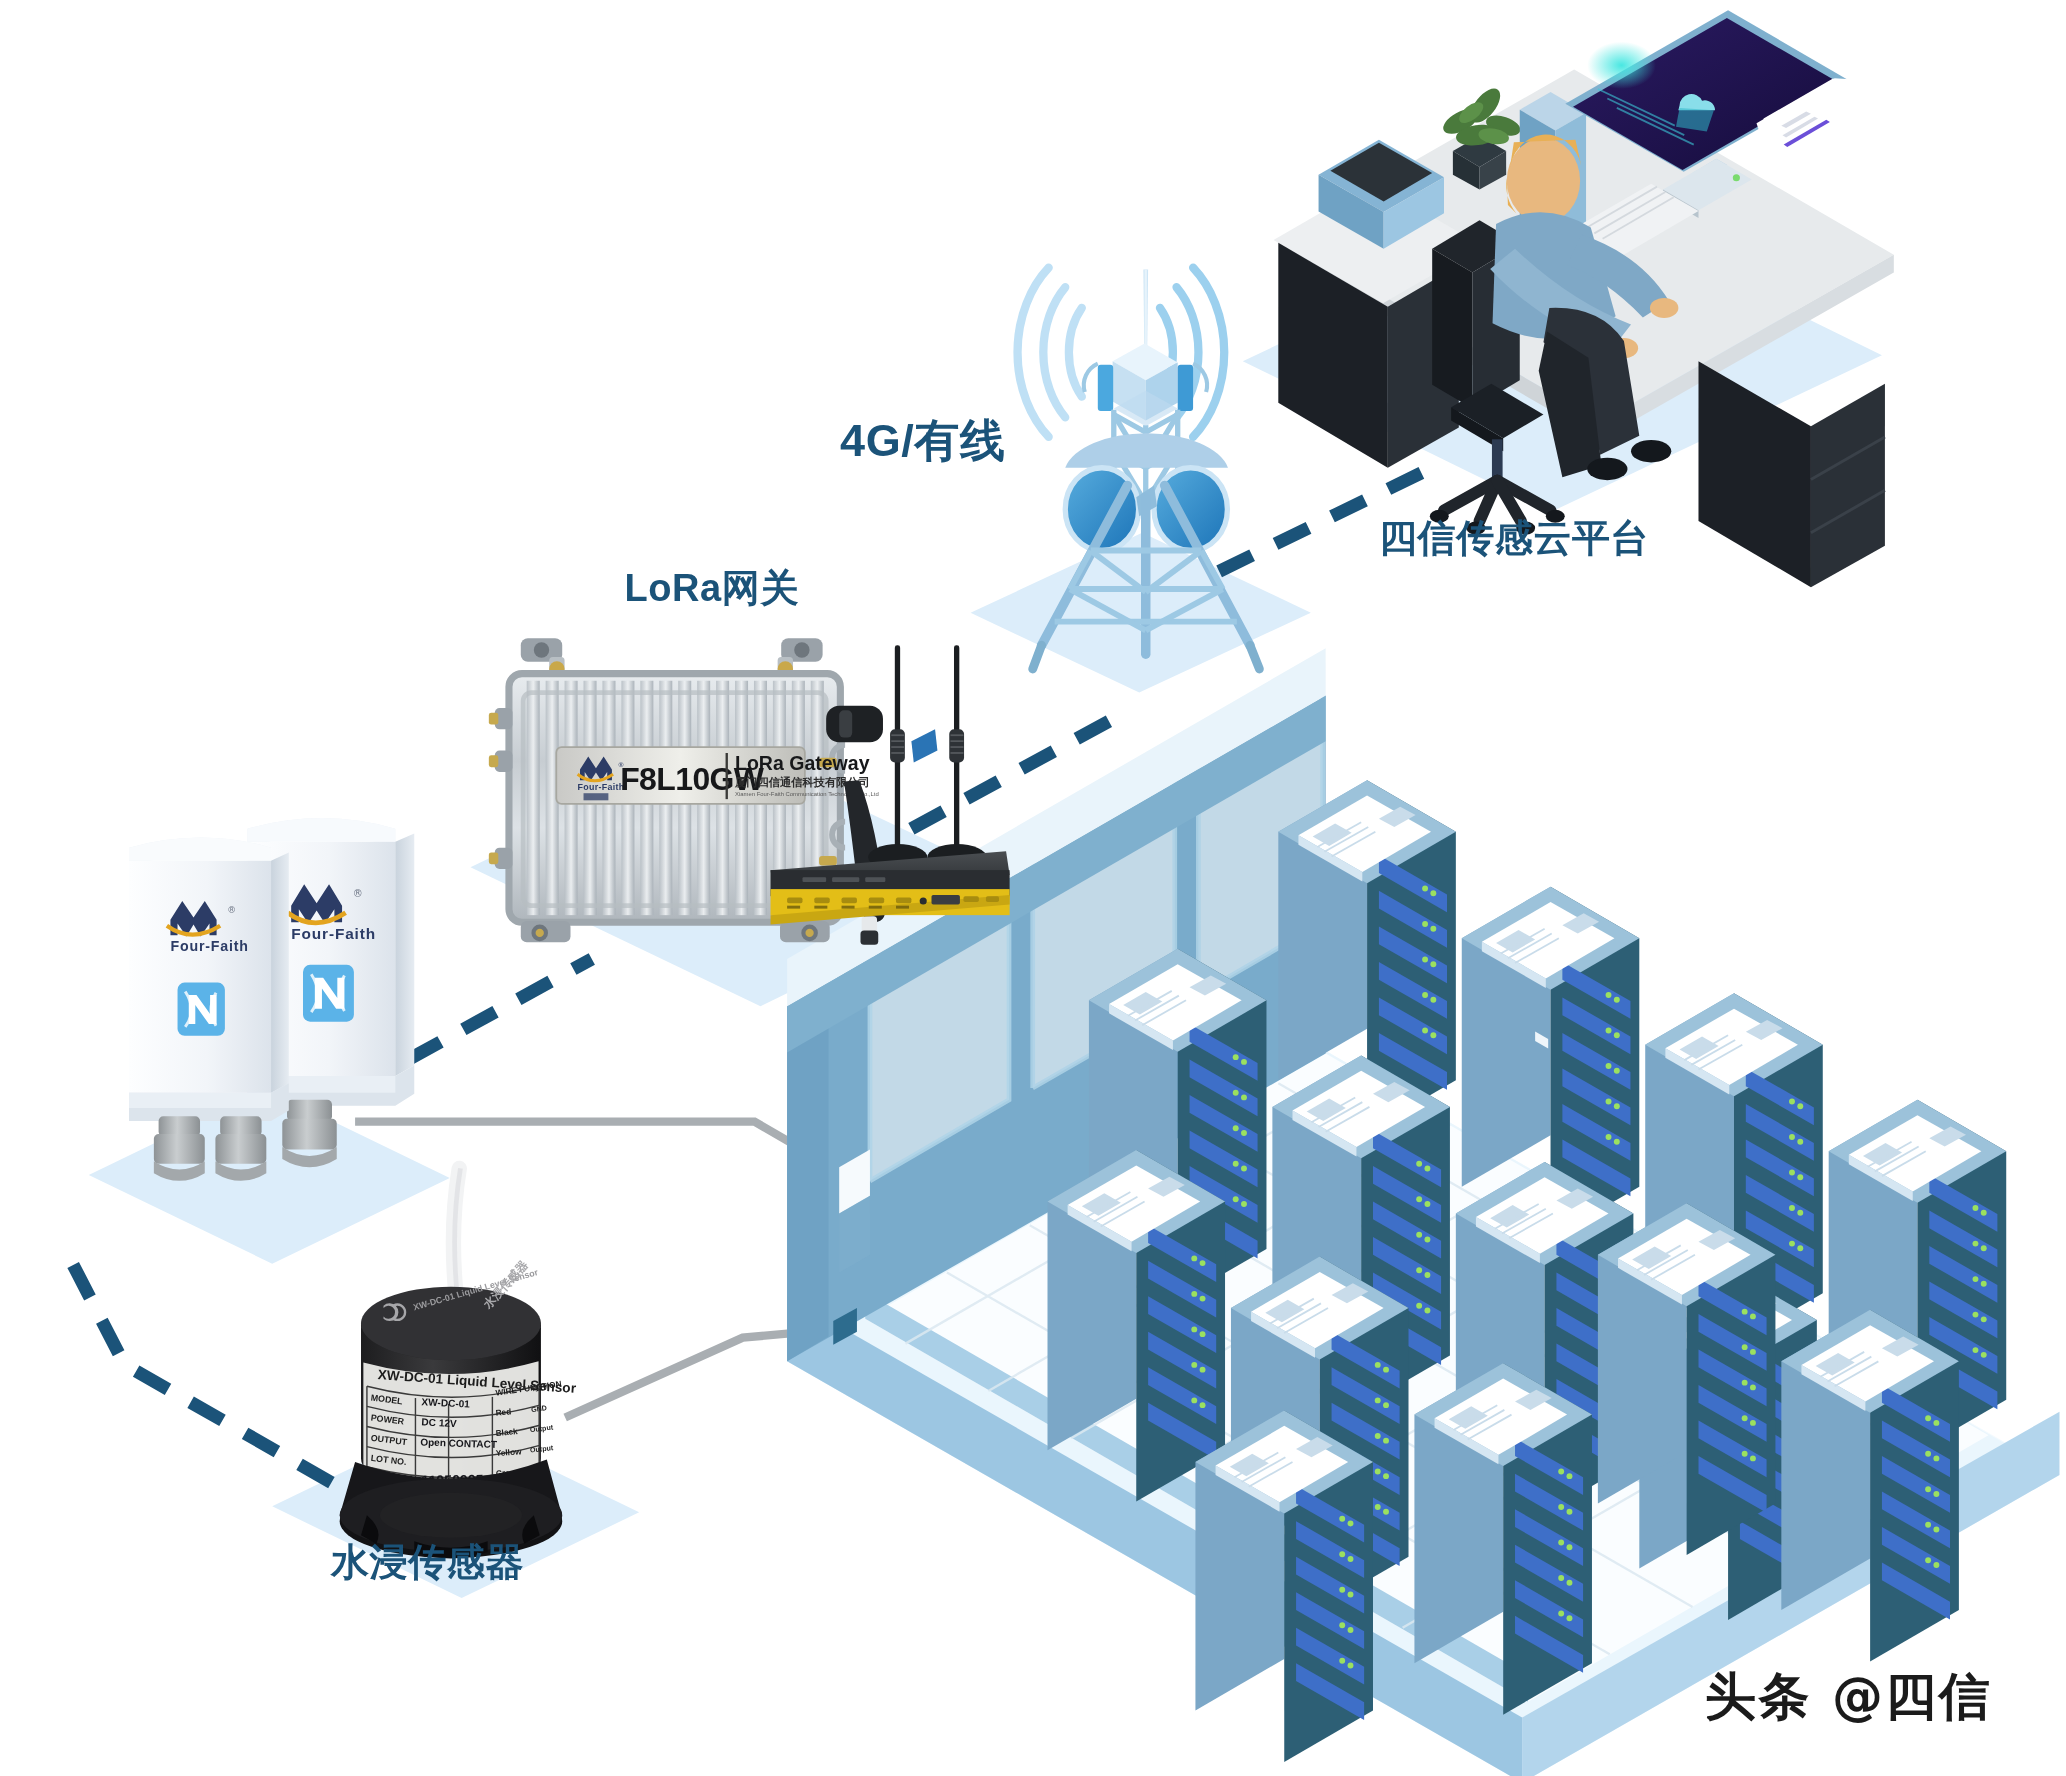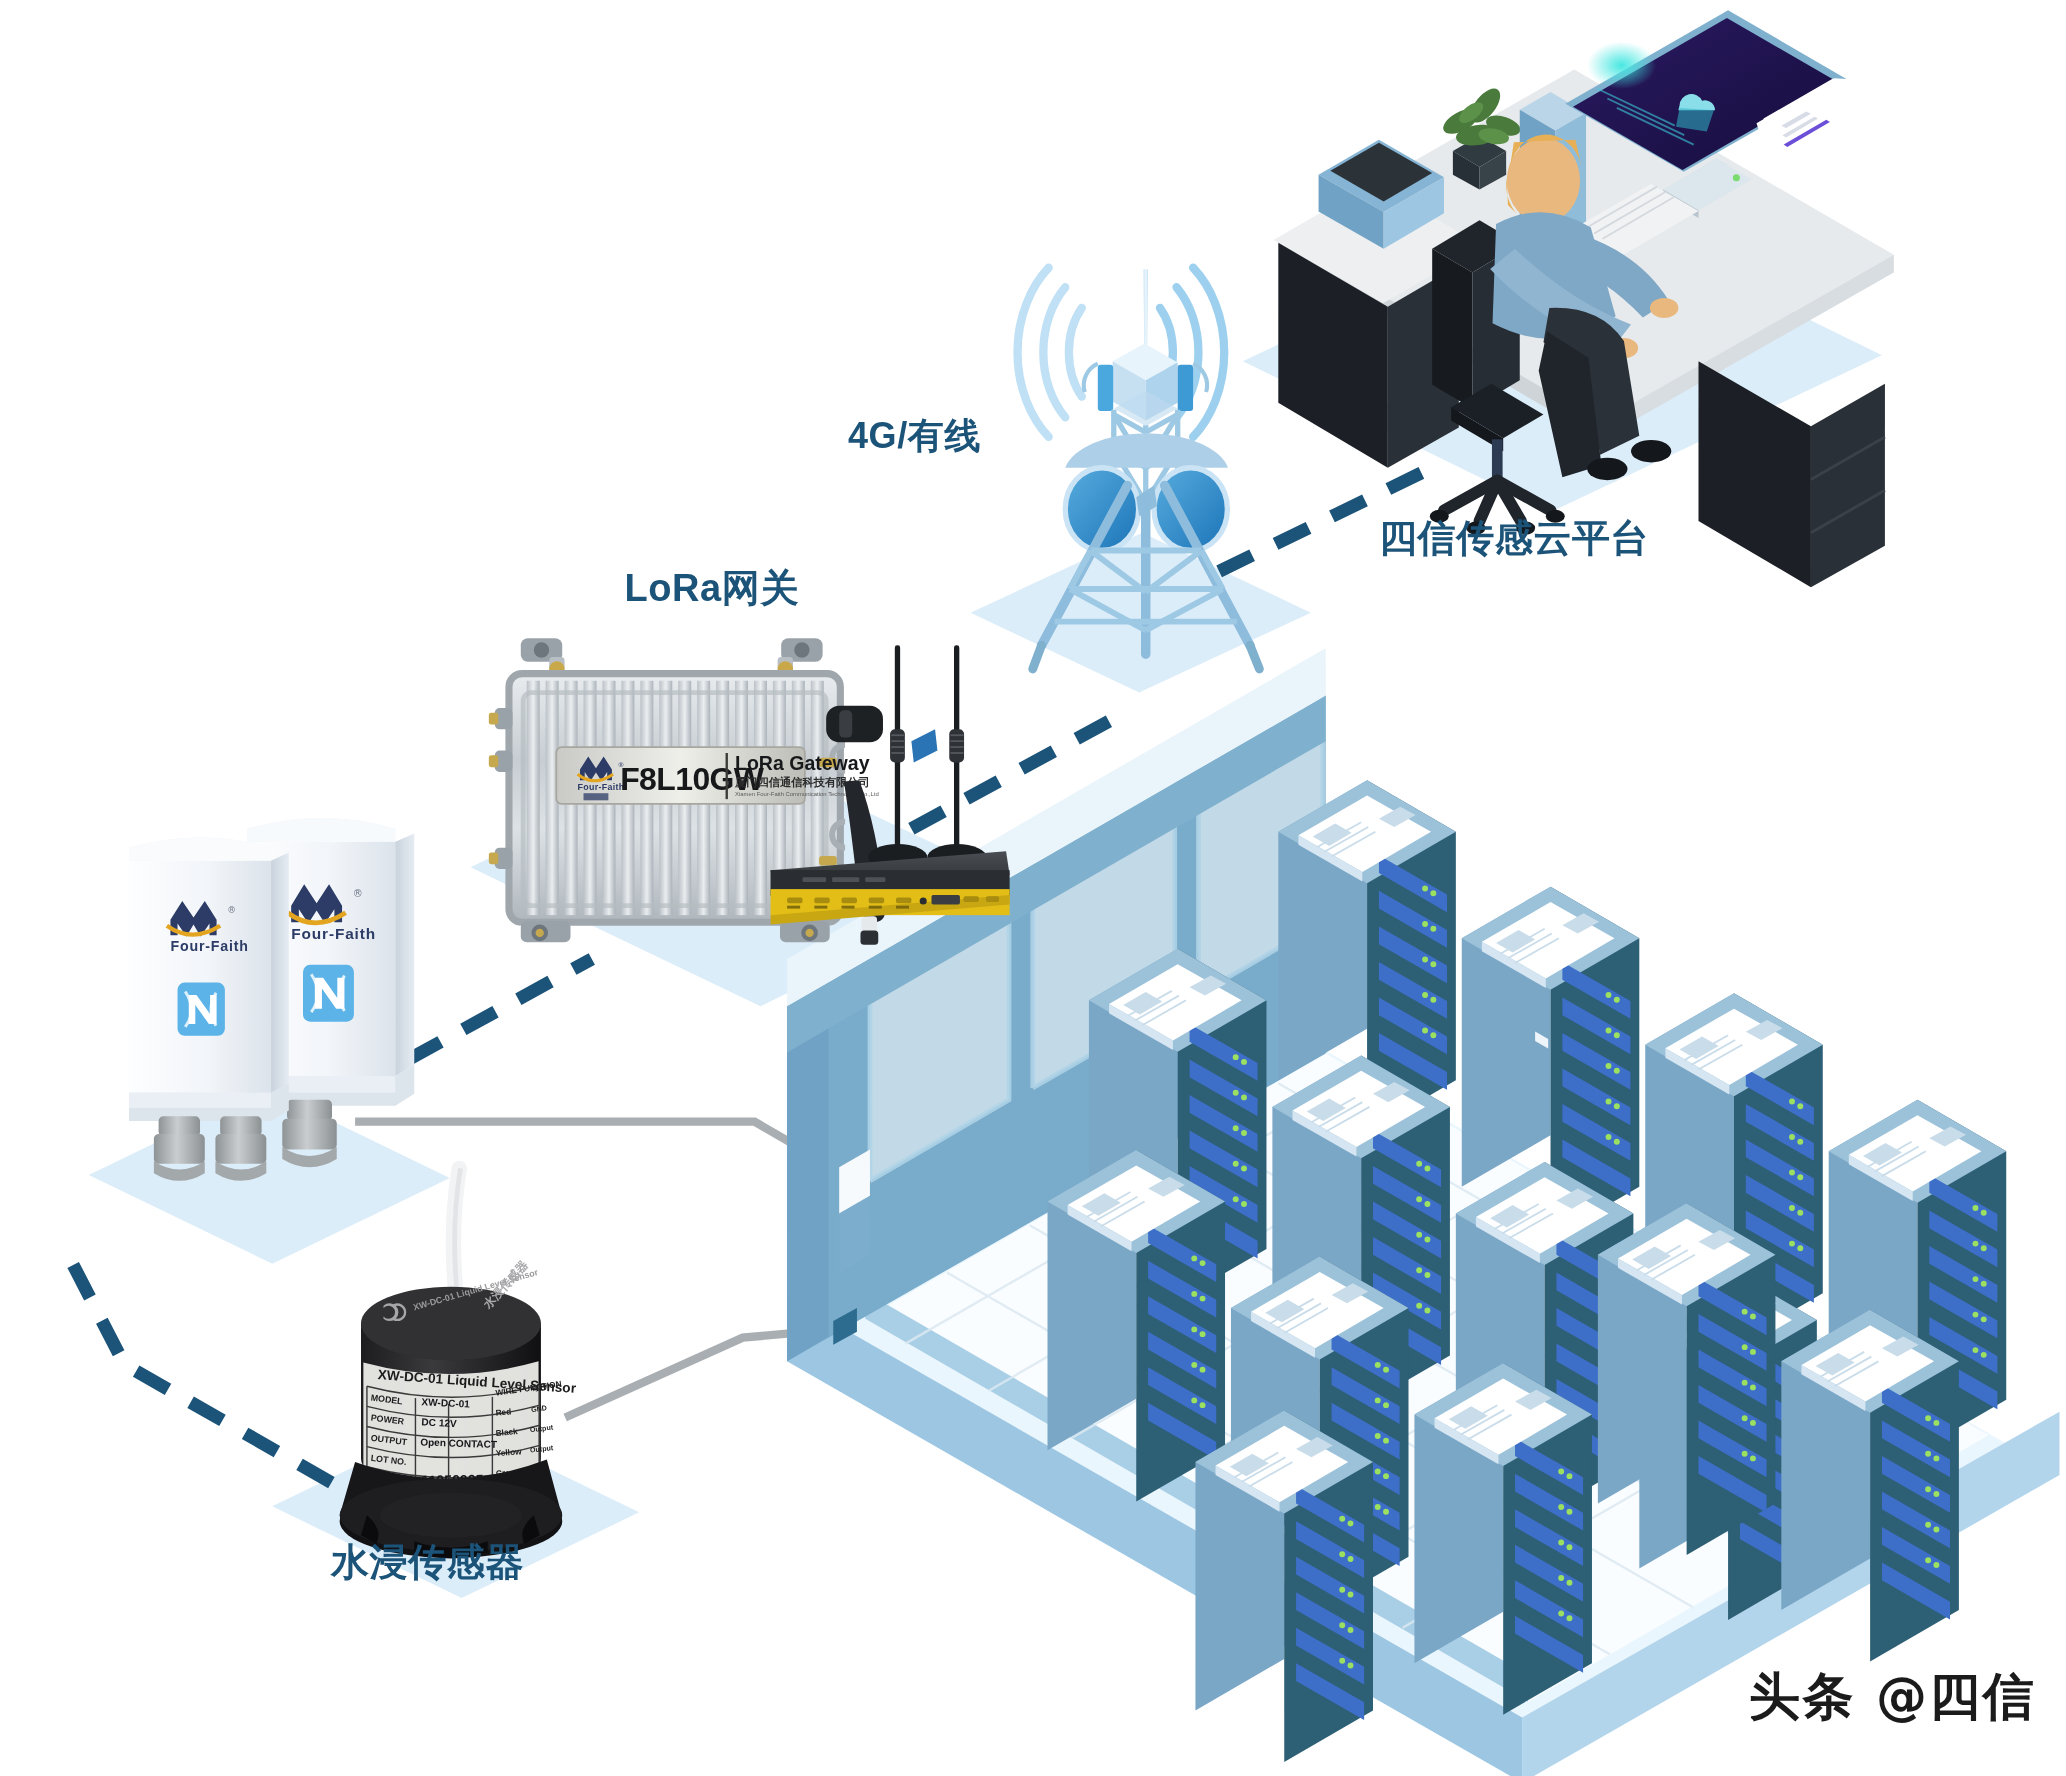--- a/index.html
+++ b/index.html
@@ -17,29 +17,29 @@
   .label {
     color:#1B5379;
     font-weight:700;
     letter-spacing:0.6px;
     line-height:1.22;
     white-space:pre-line;
     text-align:center;
   }
   .lbl-terminal { left:101px;  top:607px; width:355px; font-size:38px; }
   .lbl-gateway  { left:515px;  top:565px;  width:284px; font-size:38px; text-align:right;}
-  .lbl-4g       { left:840px; top:414px;  width:225px; font-size:36px; text-align:left;margin-left:8px;}
+  .lbl-4g       { left:840px; top:414px;  width:225px; font-size:45px; text-align:left;}
   .lbl-cloud    { left:1379px; top:515px;  width:379px; font-size:38px; text-align:left;}
   .lbl-water    { left:331px;  top:1539px; width:296px; font-size:38px; text-align:left;}
 
   
   #watermark {
     position:absolute; left:1705px; top:1663px;
     font-size:51px; font-weight:700; color:#1b1b1b;
-    letter-spacing:2.4px; font-family:"DejaVu Sans",sans-serif;margin-left:44px;
+    letter-spacing:2.4px; font-family:"DejaVu Sans",sans-serif;
   }
 </style>
 </head>
 <body>
 
 <div id="stage">
 
   <svg class="abs" width="2066" height="1777" viewBox="0 0 3491 3002">
     <defs>
       <linearGradient id="gGW" x1="0" y1="0" x2="0" y2="1">

